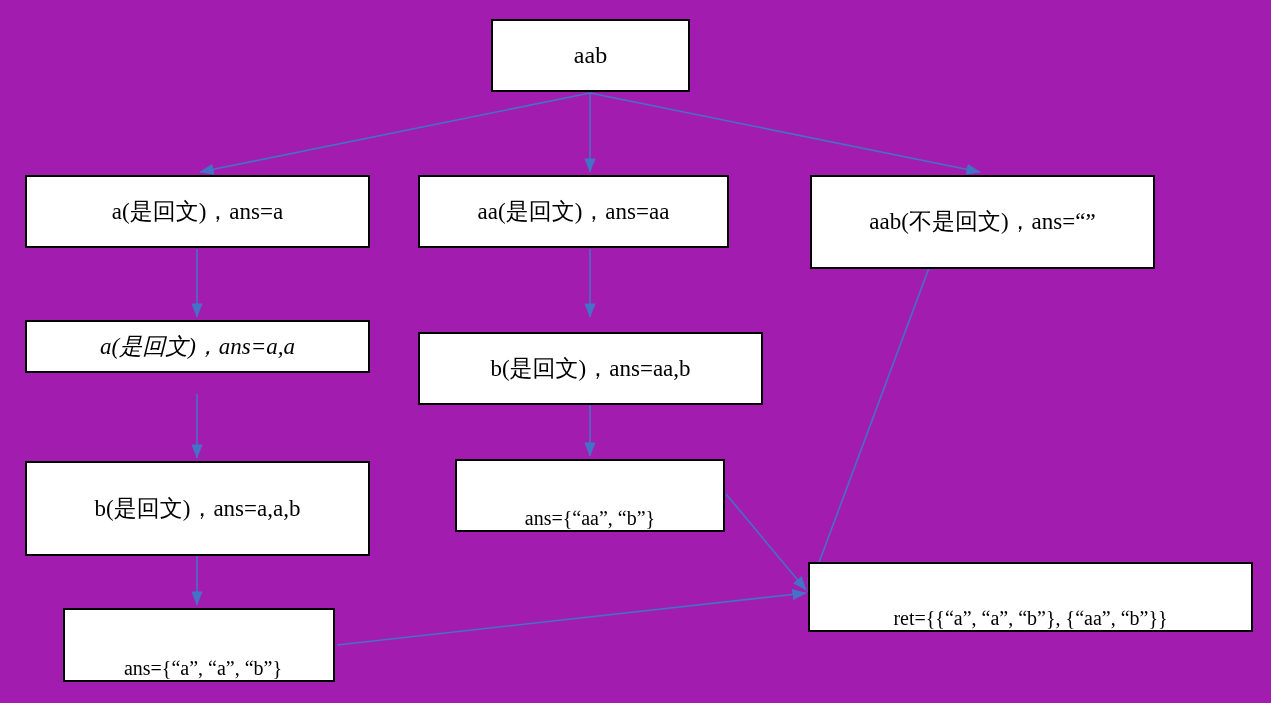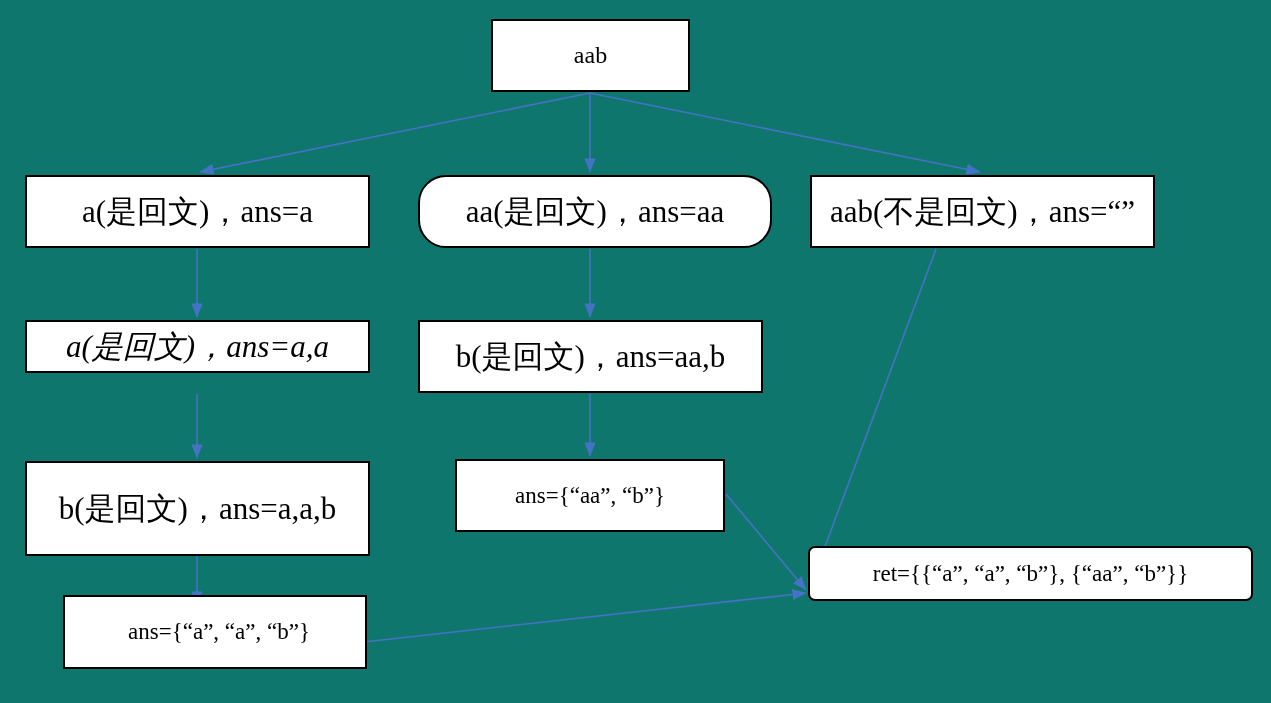--- a/index.html
+++ b/index.html
@@ -4,21 +4,21 @@
 <style>
   html, body {
     margin: 0;
     padding: 0;
     background: #ffffff;
   }
   #canvas {
     position: relative;
     width: 1271px;
     height: 703px;
-    background: #0f766e;
+    background: #a21caf;
     overflow: hidden;
     font-family: "Liberation Serif", "DejaVu Serif", serif;
   }
   svg.edges {
     position: absolute;
     left: 0;
     top: 0;
     width: 1271px;
     height: 703px;
     pointer-events: none;
@@ -34,22 +34,22 @@
     text-align: center;
     color: #000000;
     line-height: 1.2;
     white-space: nowrap;
   }
   .node .label {
     display: inline-block;
     padding: 0 6px;
   }
   .fs-root   { font-size: 24px; }
-  .fs-main   { font-size: 31px; justify-content: center; }
-  .fs-small  { font-size: 23px; }
+  .fs-main   { font-size: 23px; justify-content: center; }
+  .fs-small  { font-size: 20px; align-items: flex-end; }
   .watermark {
     position: absolute;
     right: 14px;
     bottom: 6px;
     font-family: "Liberation Sans", "DejaVu Sans", sans-serif;
     font-size: 15px;
     color: #e3e3e3;
     letter-spacing: 0.2px;
     white-space: nowrap;
   }
@@ -80,40 +80,40 @@
       </g>
   </svg>
 
   <div id="node-layer">
       <div class="node fs-root" style="left: 491px; top: 19px; width: 199px; height: 73px; border-color: rgb(0, 0, 0);">
         <span class="label">aab</span>
       </div>
       <div class="node fs-main" style="left: 25px; top: 175px; width: 345px; height: 73px; border-color: rgb(0, 0, 0);">
         <span class="label">a(是回文)，ans=a</span>
       </div>
-      <div class="node fs-main" style="left: 418px; top: 175px; width: 354px; height: 73px; border-color: rgb(0, 0, 0); border-radius: 28px;">
+      <div class="node fs-main" style="left: 418px; top: 175px; width: 311px; height: 73px; border-color: rgb(0, 0, 0);">
         <span class="label">aa(是回文)，ans=aa</span>
       </div>
-      <div class="node fs-main" style="left: 810px; top: 175px; width: 345px; height: 73px; border-color: rgb(0, 0, 0);">
+      <div class="node fs-main" style="left: 810px; top: 175px; width: 345px; height: 94px; border-color: rgb(0, 0, 0);">
         <span class="label">aab(不是回文)，ans=“”</span>
       </div>
       <div class="node fs-main" style="left: 25px; top: 320px; width: 345px; height: 53px; border-color: rgb(0, 0, 0); font-style: italic;">
         <span class="label">a(是回文)，ans=a,a</span>
       </div>
-      <div class="node fs-main" style="left: 418px; top: 320px; width: 345px; height: 73px; border-color: rgb(0, 0, 0);">
+      <div class="node fs-main" style="left: 418px; top: 332px; width: 345px; height: 73px; border-color: rgb(0, 0, 0);">
         <span class="label">b(是回文)，ans=aa,b</span>
       </div>
       <div class="node fs-main" style="left: 25px; top: 461px; width: 345px; height: 95px; border-color: rgb(0, 0, 0);">
         <span class="label">b(是回文)，ans=a,a,b</span>
       </div>
       <div class="node fs-small" style="left: 455px; top: 459px; width: 270px; height: 73px; border-color: rgb(0, 0, 0);">
         <span class="label">ans={“aa”, “b”}</span>
       </div>
-      <div class="node fs-small" style="left: 63px; top: 595px; width: 304px; height: 74px; border-color: rgb(0, 0, 0); padding-left: 8px;">
+      <div class="node fs-small" style="left: 63px; top: 608px; width: 272px; height: 74px; border-color: rgb(0, 0, 0); padding-left: 8px;">
         <span class="label">ans={“a”, “a”, “b”}</span>
       </div>
-      <div class="node fs-small" style="left: 808px; top: 546px; width: 445px; height: 55px; border-color: rgb(0, 0, 0); border-radius: 7px;">
+      <div class="node fs-small" style="left: 808px; top: 562px; width: 445px; height: 70px; border-color: rgb(0, 0, 0);">
         <span class="label">ret={{“a”, “a”, “b”}, {“aa”, “b”}}</span>
       </div>
     </div>
 
 
 </div>
 
 </body></html>

